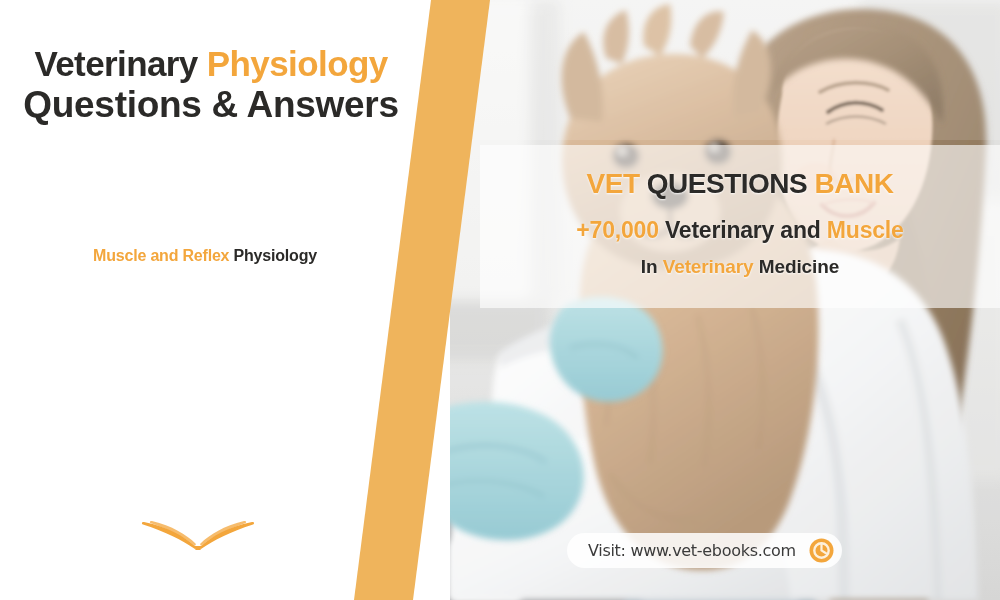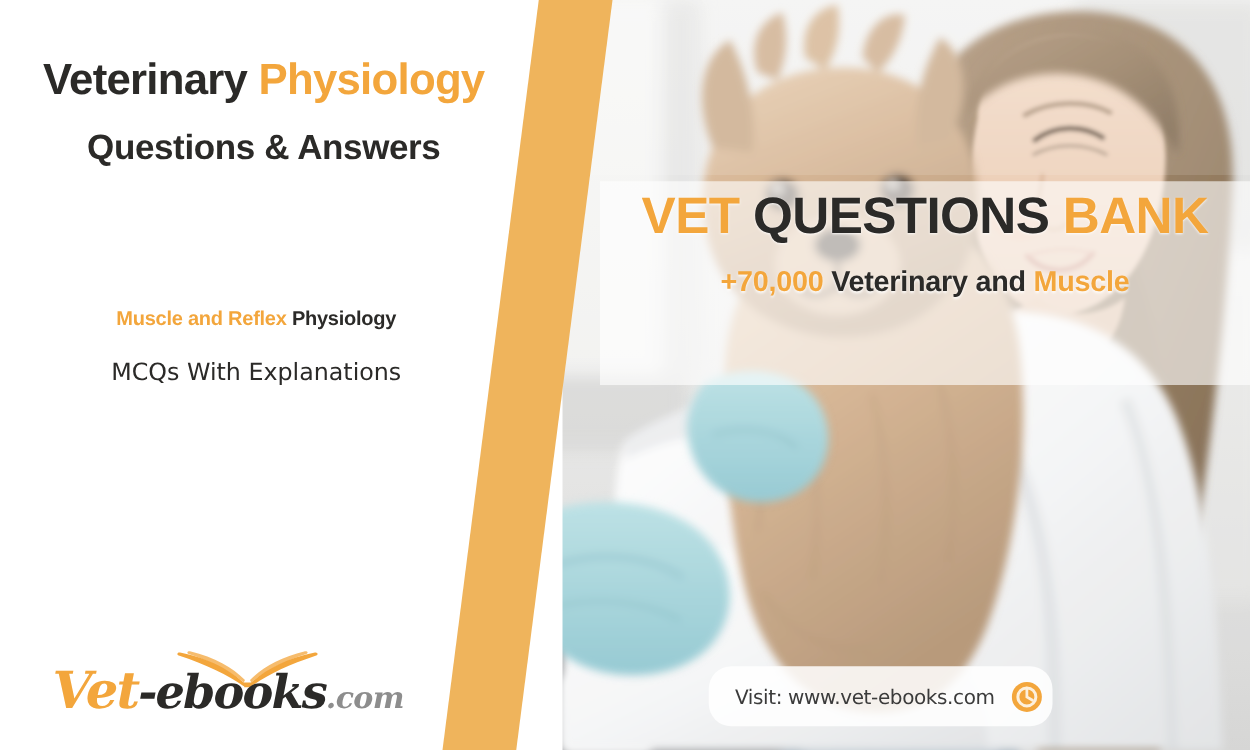--- a/index.html
+++ b/index.html
@@ -28,22 +28,22 @@
   .title-block {
     position:absolute; left:0; top:44px; width:410px;
     text-align:center;
     padding-left:12px;
   }
   .title-line-1 {
     font-size:35px; font-weight:bold; letter-spacing:-0.6px;
     line-height:1.15; white-space:nowrap;
   }
   .title-line-2 {
-    font-size:28px; font-weight:bold; letter-spacing:-0.3px;
-    line-height:1.15; margin-top:18px; white-space:nowrap;
+    font-size:37px; font-weight:bold; letter-spacing:-0.3px;
+    line-height:1.15; white-space:nowrap;
   }
   .sub-block {
     position:absolute; left:0; top:246px; width:410px;
     text-align:center;
   }
   .sub-line-1 {
     font-size:16px; font-weight:bold; letter-spacing:-0.2px;
     line-height:1.2; white-space:nowrap;
   }
   .sub-line-2 {
@@ -92,22 +92,22 @@
 
   
   .headline-panel {
     position:absolute; left:480px; top:145px;
     width:520px; height:163px;
     background:rgba(255,255,255,0.62);
     z-index:7;
     text-align:center;
   }
   .headline {
-    margin-top:7px;
-    font-size:41px; font-weight:bold;
+    margin-top:25px;
+    font-size:28px; font-weight:bold;
     letter-spacing:-0.5px; line-height:1;
     white-space:nowrap;
     text-shadow:0 1px 2px rgba(255,255,255,0.85);
   }
   .headline-sub1 {
     margin-top:21px;
     font-size:23px; font-weight:bold;
     letter-spacing:-0.2px; line-height:1;
     white-space:nowrap;
     text-shadow:0 1px 2px rgba(255,255,255,0.85);
@@ -116,21 +116,21 @@
     margin-top:15px;
     font-size:19px; font-weight:bold;
     letter-spacing:-0.1px; line-height:1;
     white-space:nowrap;
     text-shadow:0 1px 2px rgba(255,255,255,0.85);
   }
 
   
   .visit-pill {
     position:absolute; left:567px; top:533px;
-    height:48px; padding:0 8px 0 21px;
+    height:35px; padding:0 8px 0 21px;
     background:rgba(255,255,255,0.86);
     border-radius:18px;
     display:flex; align-items:center; gap:13px;
     z-index:8;
   }
   .visit-text {
     font-family:"DejaVu Sans", sans-serif;
     font-size:16px; color:#3b3b3b; letter-spacing:-0.3px;
     white-space:nowrap;
   }
@@ -317,53 +317,52 @@
       <div class="title-line-1">
         <span class="t-dark">Veterinary </span><span class="t-orange">Physiology</span>
       </div>
       <div class="title-line-2 t-dark">Questions &amp; Answers</div>
     </div>
 
     <div class="sub-block">
       <div class="sub-line-1">
         <span class="t-orange">Muscle and Reflex </span><span class="t-dark">Physiology</span>
       </div>
-      <div class="sub-line-2 t-dark">MCQs With Explanations</div>
     </div>
 
     <div class="logo">
       <span class="logo-book">
         <svg width="120" height="34" viewBox="0 0 120 34" xmlns="http://www.w3.org/2000/svg">
           <g fill="#f3a63c">
             <path d="M58 31 C46 20 30 11 6 6 C4 5.6 3 7.6 5 8.4 C28 16 44 24 57 33 Z"></path>
             <path d="M58 28 C48 18 34 10 14 5 C12 4.5 11 6.4 13 7.2 C32 13.6 46 21 57 30 Z" opacity="0.75"></path>
             <path d="M62 31 C74 20 90 11 114 6 C116 5.6 117 7.6 115 8.4 C92 16 76 24 63 33 Z"></path>
             <path d="M62 28 C72 18 86 10 106 5 C108 4.5 109 6.4 107 7.2 C88 13.6 74 21 63 30 Z" opacity="0.75"></path>
             <path d="M56.5 30 L63.5 30 L62.5 34 L57.5 34 Z"></path>
           </g>
         </svg>
       </span>
-      <div class="logo-text">
-        <span class="logo-vet">Vet</span><span class="logo-books">-ebooks</span><span class="logo-com">.com</span>
-      </div>
     </div>
   </div>
 
   <div class="diagonal-band">
     <svg width="1000" height="600" viewBox="0 0 1000 600" xmlns="http://www.w3.org/2000/svg">
       <polygon points="431,0 490,0 413,600 354,600" fill="#efb45c"></polygon>
     </svg>
   </div>
 
   <div class="headline-panel">
     <div class="headline">
       <span class="t-orange">VET </span><span class="t-dark">QUESTIONS </span><span class="t-orange">BANK</span>
     </div>
     <div class="headline-sub1">
       <span class="t-orange">+70,000 </span><span class="t-dark">Veterinary and </span><span class="t-orange">Muscle</span>
+    </div>
+    <div class="headline-sub2">
+      <span class="t-dark">In </span><span class="t-orange">Veterinary </span><span class="t-dark"> Medicine</span>
     </div>
   </div>
 
   <div class="visit-pill">
     <span class="visit-text">Visit: www.vet-ebooks.com</span>
     <span class="visit-icon">
       <svg width="25" height="25" viewBox="0 0 25 25" xmlns="http://www.w3.org/2000/svg">
         <circle cx="12.5" cy="12.5" r="12" fill="#f3a63c"></circle>
         <circle cx="12.5" cy="12.5" r="7.2" fill="none" stroke="#fdf0dc" stroke-width="2.4"></circle>
         <path d="M12.5 5.4 L12.5 12.5 L17 15.2" fill="none" stroke="#fdf0dc" stroke-width="2.2" stroke-linecap="round"></path>

